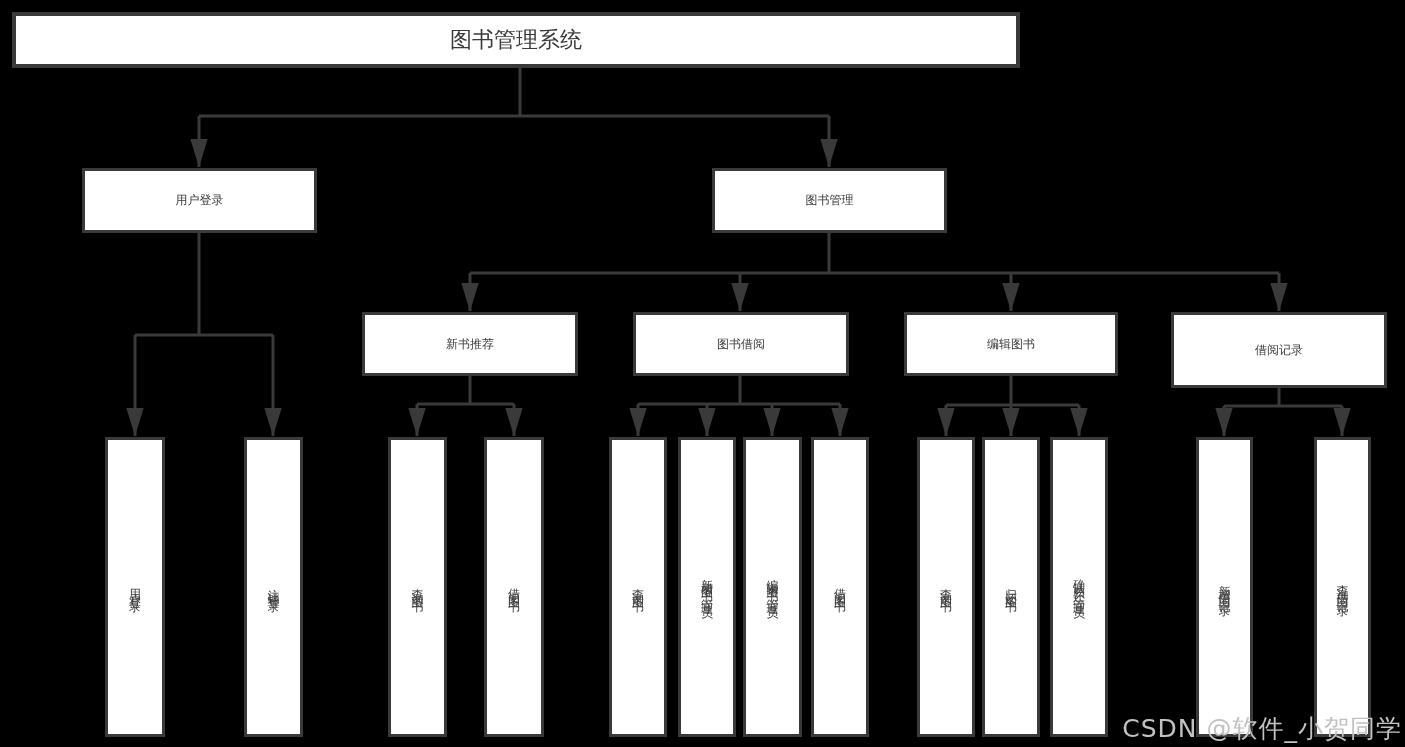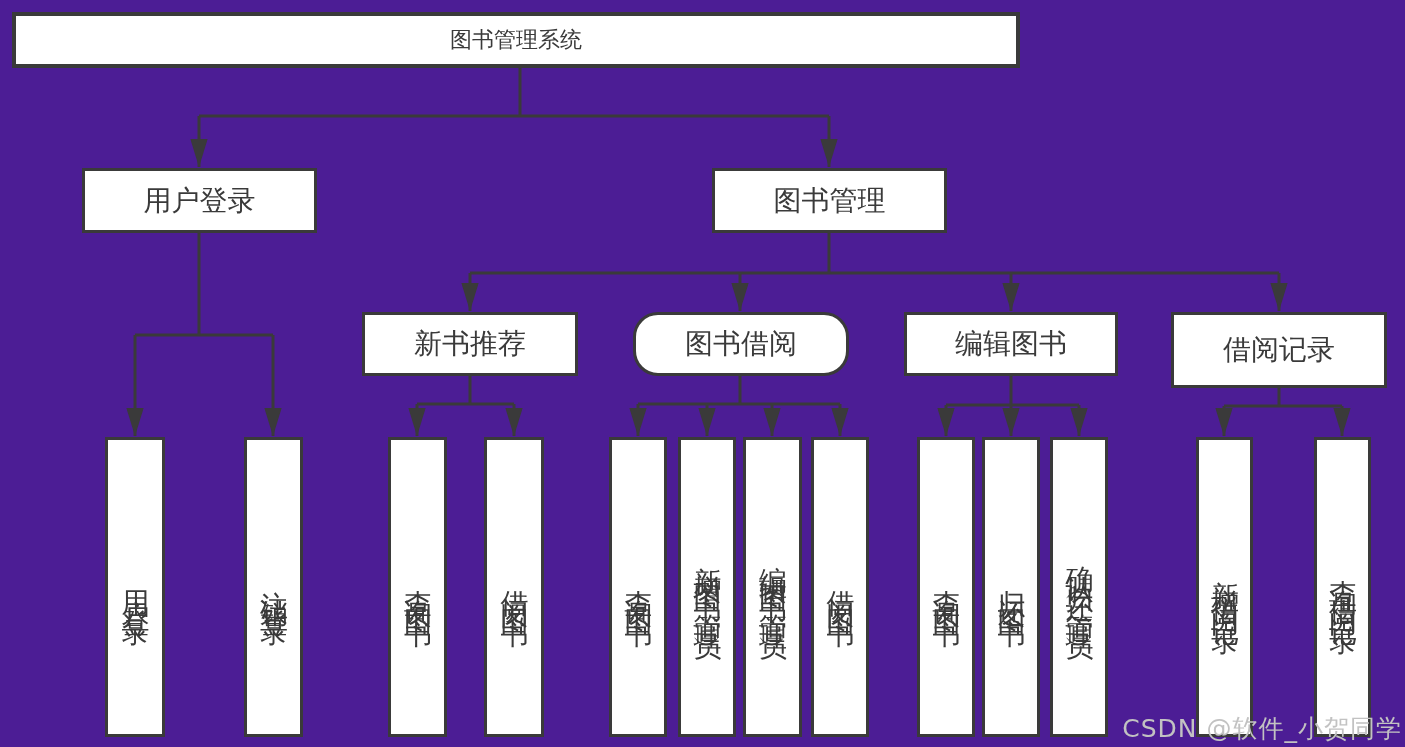--- a/index.html
+++ b/index.html
@@ -5,39 +5,39 @@
   html, body {
     margin: 0;
     padding: 0;
     background: #ffffff;
     font-family: "DejaVu Sans", "Liberation Sans", sans-serif;
   }
   .stage {
     position: relative;
     width: 1405px;
     height: 747px;
-    background: #4c1d95;
+    background: #000000;
     overflow: hidden;
   }
   .connectors {
     position: absolute;
     left: 0;
     top: 0;
     z-index: 1;
   }
   .box {
     position: absolute;
     box-sizing: border-box;
     background: #ffffff;
     border: 3px solid #3a3a3a;
     color: #3a3a3a;
     display: flex;
     align-items: center;
     justify-content: center;
-    font-size: 28px;
+    font-size: 12px;
     line-height: 1.2;
     z-index: 2;
     white-space: nowrap;
   }
   .box.root {
     border-width: 4px;
     font-size: 22px;
   }
   .box.vert {
     writing-mode: vertical-rl;
@@ -104,21 +104,21 @@
       <line x1="1342" y1="406" x2="1342" y2="436" marker-end="url(#arrow)"></line>
     </g>
   </svg>
 
   <div class="box root" style="left:12px; top:12px; width:1008px; height:56px;">图书管理系统</div>
 
   <div class="box" style="left:82px; top:168px; width:235px; height:65px;">用户登录</div>
   <div class="box" style="left:362px; top:312px; width:216px; height:64px;">新书推荐</div>
 
   <div class="box" style="left:712px; top:168px; width:235px; height:65px;">图书管理</div>
-  <div class="box" style="left:633px; top:312px; width:216px; height:64px;border-radius:25px;">图书借阅</div>
+  <div class="box" style="left:633px; top:312px; width:216px; height:64px;">图书借阅</div>
   <div class="box" style="left:904px; top:312px; width:214px; height:64px;">编辑图书</div>
   <div class="box" style="left:1171px; top:312px; width:216px; height:76px;">借阅记录</div>
 
   <div class="box vert" style="left:105px; top:437px; width:60px; height:300px;">用户登录</div>
   <div class="box vert" style="left:244px; top:437px; width:59px; height:300px;">注销登录</div>
 
   <div class="box vert" style="left:388px; top:437px; width:59px; height:300px;">查询图书</div>
   <div class="box vert" style="left:484px; top:437px; width:60px; height:300px;">借阅图书</div>
 
   <div class="box vert" style="left:609px; top:437px; width:58px; height:300px;">查询图书</div>

